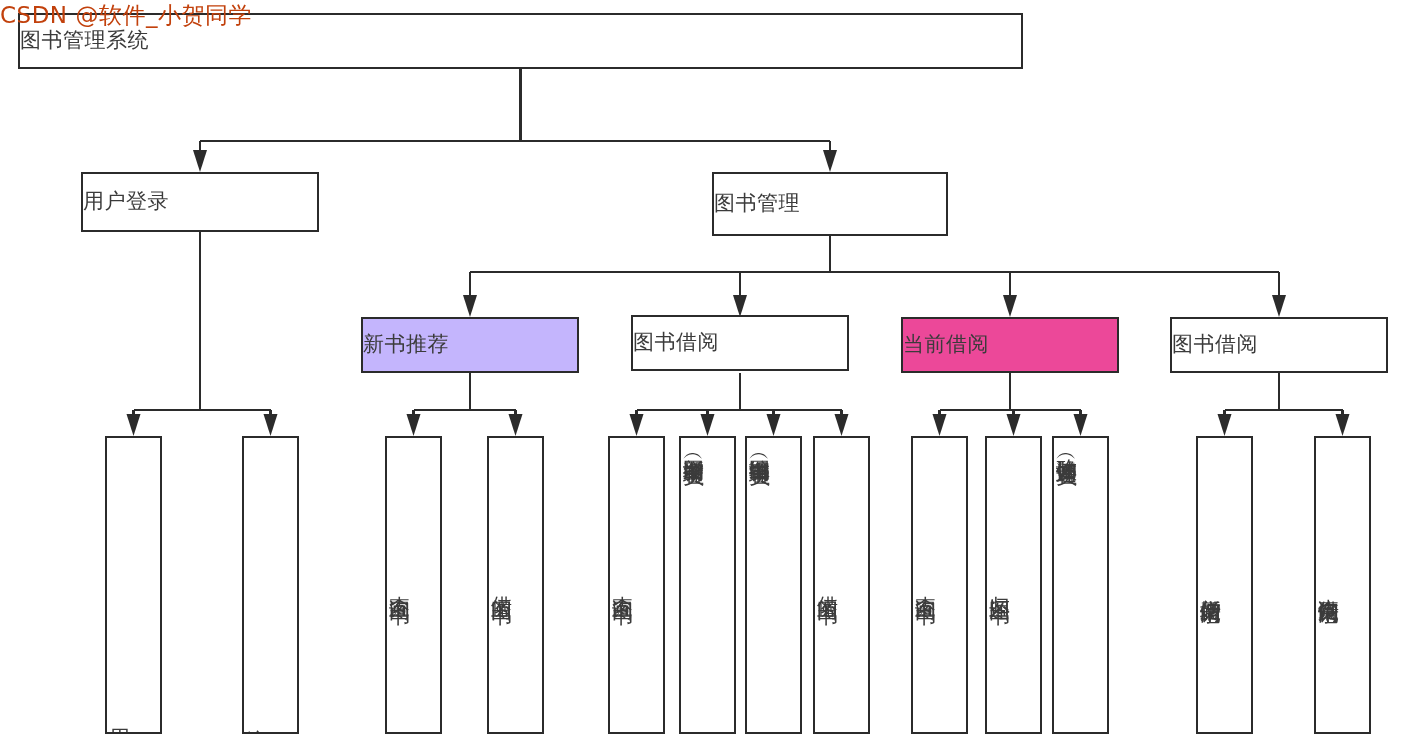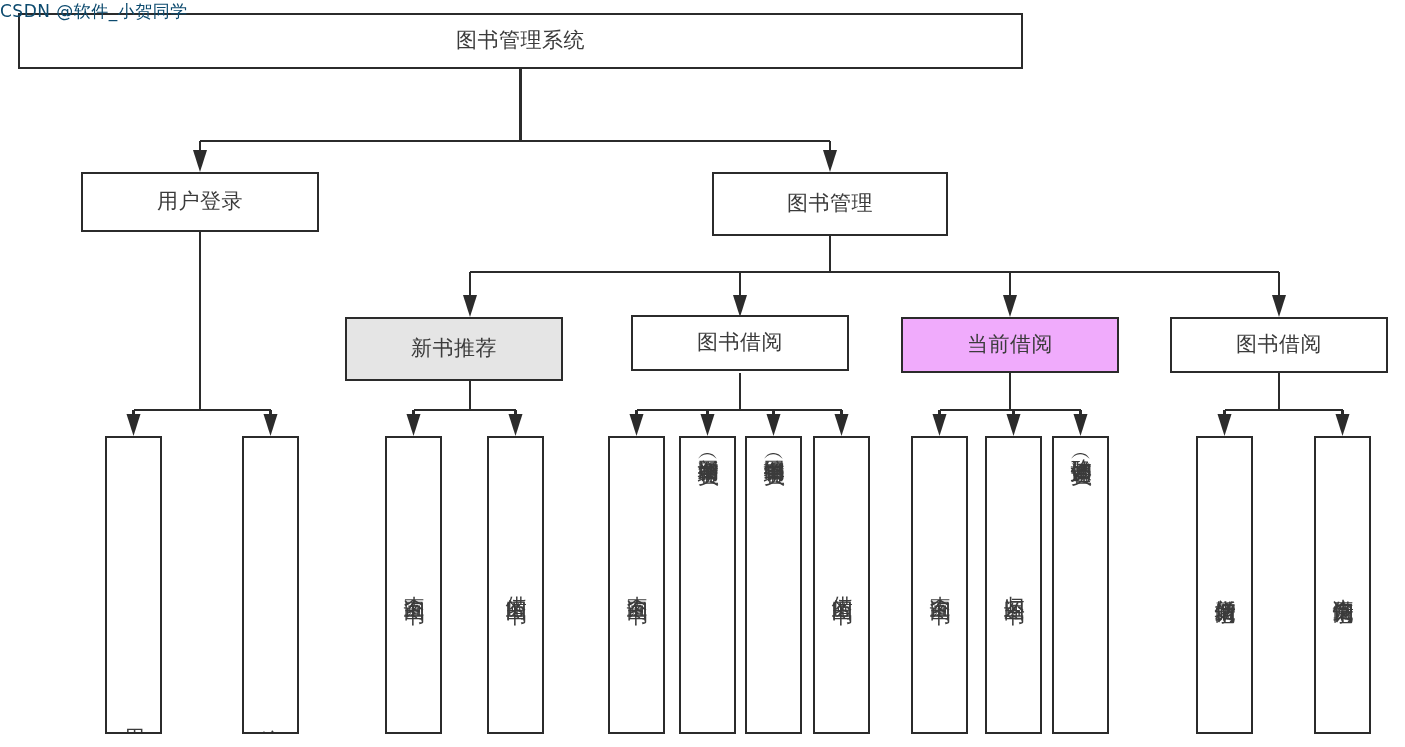--- a/index.html
+++ b/index.html
@@ -24,21 +24,21 @@
     width: 1405px;
     height: 747px;
   }
   .node {
     position: absolute;
     box-sizing: border-box;
     background: #ffffff;
     border: 2px solid #2b2b2b;
     display: flex;
     align-items: center;
-    justify-content: center;
+    justify-content: flex-start;
     overflow: hidden;
   }
   .node-label {
     color: #3b3b3b;
     line-height: 1.12;
     white-space: pre;
     text-align: center;
   }
   .node.horizontal .node-label {
     font-size: 21px;
@@ -59,22 +59,22 @@
   }
   .node.vertical.align-top {
     align-items: flex-start;
     padding-top: 4px;
   }
   .node.vertical.tight .node-label {
     letter-spacing: 1px;
   }
   #watermark {
     position: absolute;
-    color: #0c4a6e;
-    font-size: 17px;
+    color: #c2410c;
+    font-size: 23px;
     white-space: pre;
     letter-spacing: 0.5px;
   }
 </style>
 </head>
 <body>
 
 <div id="canvas">
   <svg id="edges" viewBox="0 0 1405 747" xmlns="http://www.w3.org/2000/svg">
       <line x1="520.5" y1="69" x2="520.5" y2="141" stroke="#2b2b2b" stroke-width="2.2" shape-rendering="crispEdges"></line>
@@ -133,27 +133,27 @@
   <div id="nodes">
       <div class="node horizontal tight" style="left: 18px; top: 13px; width: 1005px; height: 56px; border-color: rgb(43, 43, 43); background: rgb(255, 255, 255);">
         <span class="node-label" style="color: rgb(59, 59, 59);">图书管理系统</span>
       </div>
       <div class="node horizontal" style="left: 81px; top: 172px; width: 238px; height: 60px; border-color: rgb(43, 43, 43); background: rgb(255, 255, 255);">
         <span class="node-label" style="color: rgb(59, 59, 59);">用户登录</span>
       </div>
       <div class="node horizontal" style="left: 712px; top: 172px; width: 236px; height: 64px; border-color: rgb(43, 43, 43); background: rgb(255, 255, 255);">
         <span class="node-label" style="color: rgb(59, 59, 59);">图书管理</span>
       </div>
-      <div class="node horizontal" style="left: 345px; top: 317px; width: 218px; height: 64px; border-color: rgb(43, 43, 43); background: #e5e5e5;">
+      <div class="node horizontal" style="left: 361px; top: 317px; width: 218px; height: 56px; border-color: rgb(43, 43, 43); background: #c4b5fd;">
         <span class="node-label" style="color: rgb(59, 59, 59);">新书推荐</span>
       </div>
       <div class="node horizontal" style="left: 631px; top: 315px; width: 218px; height: 56px; border-color: rgb(43, 43, 43); background: rgb(255, 255, 255);">
         <span class="node-label" style="color: rgb(59, 59, 59);">图书借阅</span>
       </div>
-      <div class="node horizontal" style="left: 901px; top: 317px; width: 218px; height: 56px; border-color: rgb(43, 43, 43); background: #f0abfc;">
+      <div class="node horizontal" style="left: 901px; top: 317px; width: 218px; height: 56px; border-color: rgb(43, 43, 43); background: #ec4899;">
         <span class="node-label" style="color: rgb(59, 59, 59);">当前借阅</span>
       </div>
       <div class="node horizontal" style="left: 1170px; top: 317px; width: 218px; height: 56px; border-color: rgb(43, 43, 43); background: rgb(255, 255, 255);">
         <span class="node-label" style="color: rgb(59, 59, 59);">图书借阅</span>
       </div>
       <div class="node vertical align-bottom" style="left: 105px; top: 436px; width: 57px; height: 298px; border-color: rgb(43, 43, 43); background: rgb(255, 255, 255);">
         <span class="node-label" style="color: rgb(59, 59, 59);">用户登录</span>
       </div>
       <div class="node vertical align-bottom" style="left: 242px; top: 436px; width: 57px; height: 298px; border-color: rgb(43, 43, 43); background: rgb(255, 255, 255);">
         <span class="node-label" style="color: rgb(59, 59, 59);">注销登录</span>

